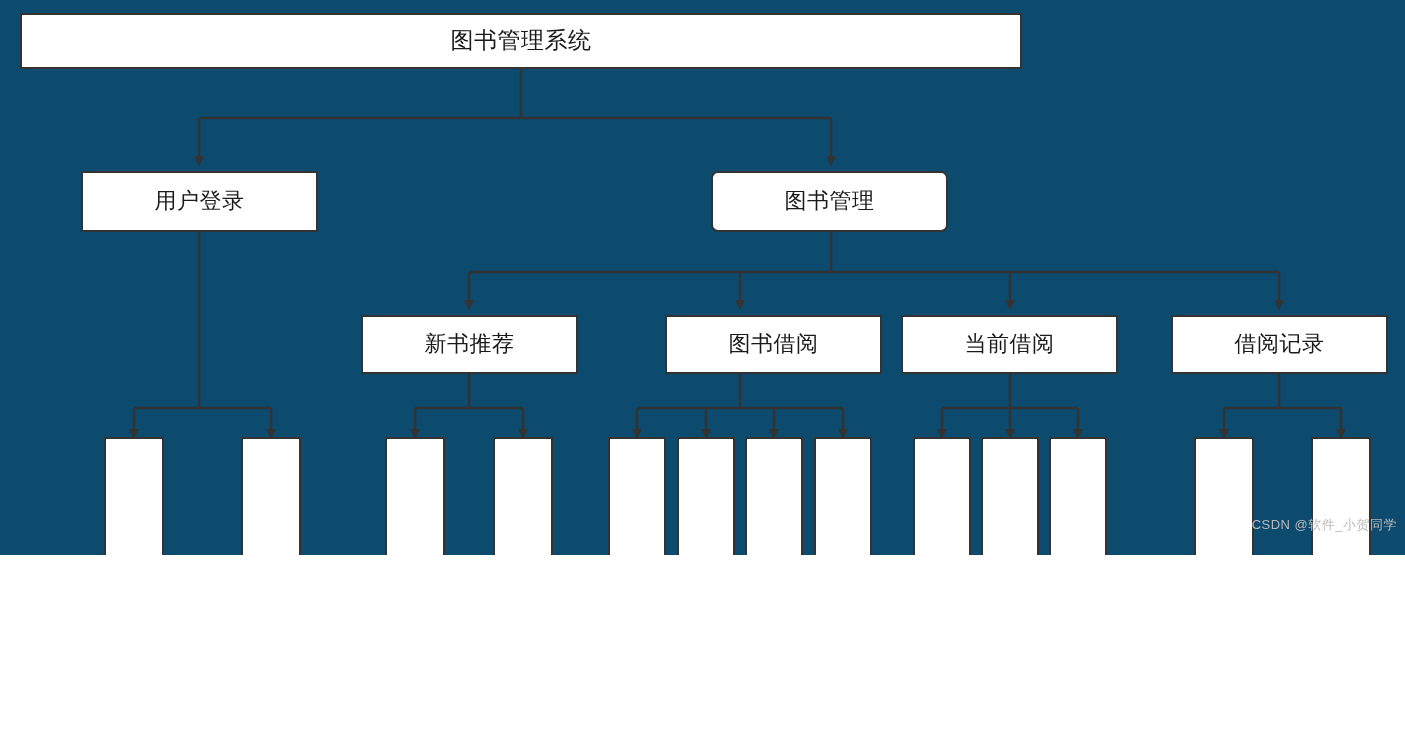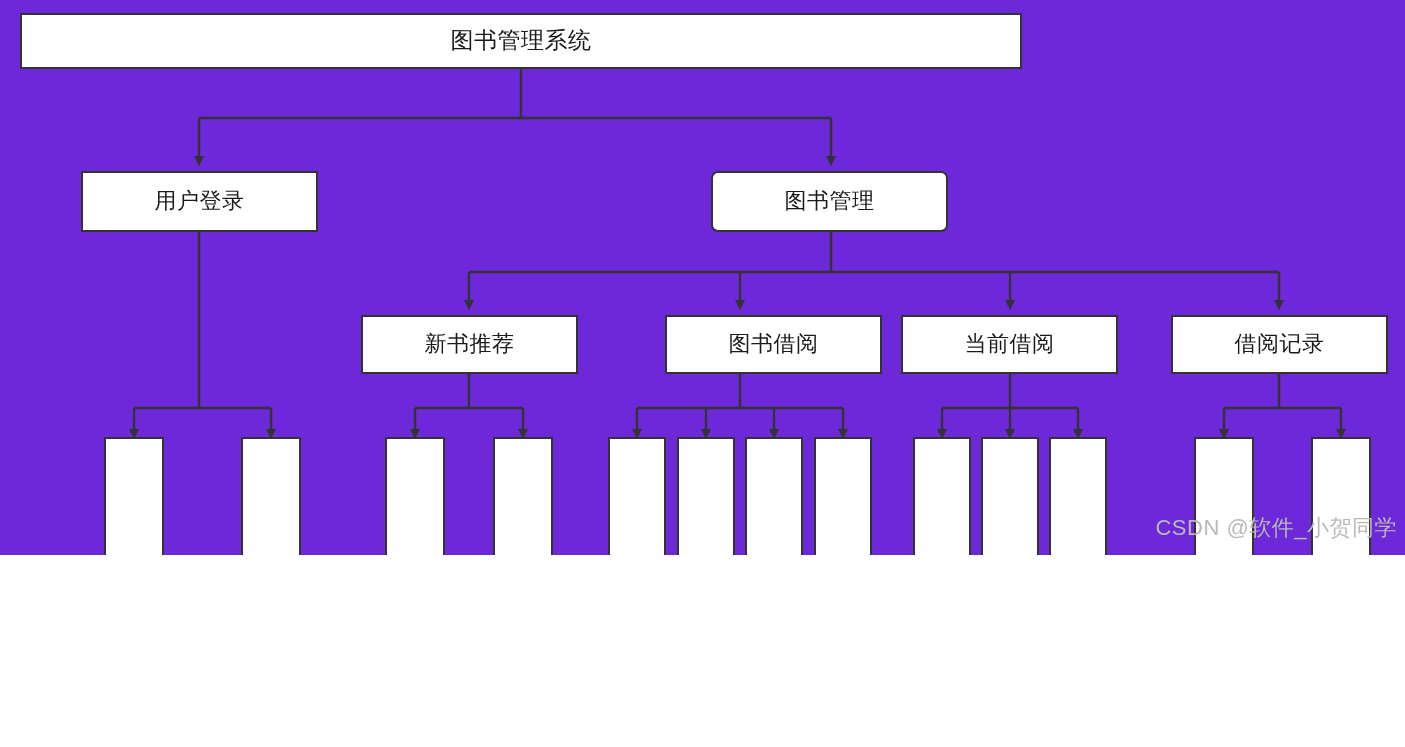--- a/index.html
+++ b/index.html
@@ -4,21 +4,21 @@
 <style>
   html, body {
     margin: 0;
     padding: 0;
     background: #ffffff;
   }
   #canvas {
     position: relative;
     width: 1405px;
     height: 555px;
-    background: #6d28d9;
+    background: #0c4a6e;
     font-family: "Liberation Sans", "DejaVu Sans", sans-serif;
     overflow: hidden;
   }
   #wires {
     position: absolute;
     left: 0;
     top: 0;
     width: 1405px;
     height: 747px;
     pointer-events: none;
@@ -48,22 +48,22 @@
     align-items: center;
     justify-content: center;
     text-align: center;
   }
   #title-node {
     font-size: 23px;
   }
   #watermark {
     position: absolute;
     right: 8px;
-    bottom: 12px;
-    font-size: 22px;
+    bottom: 21px;
+    font-size: 13px;
     color: #b9b9b9;
     white-space: nowrap;
     letter-spacing: 0.5px;
   }
 </style>
 </head>
 <body>
 
 <div id="canvas">
 

